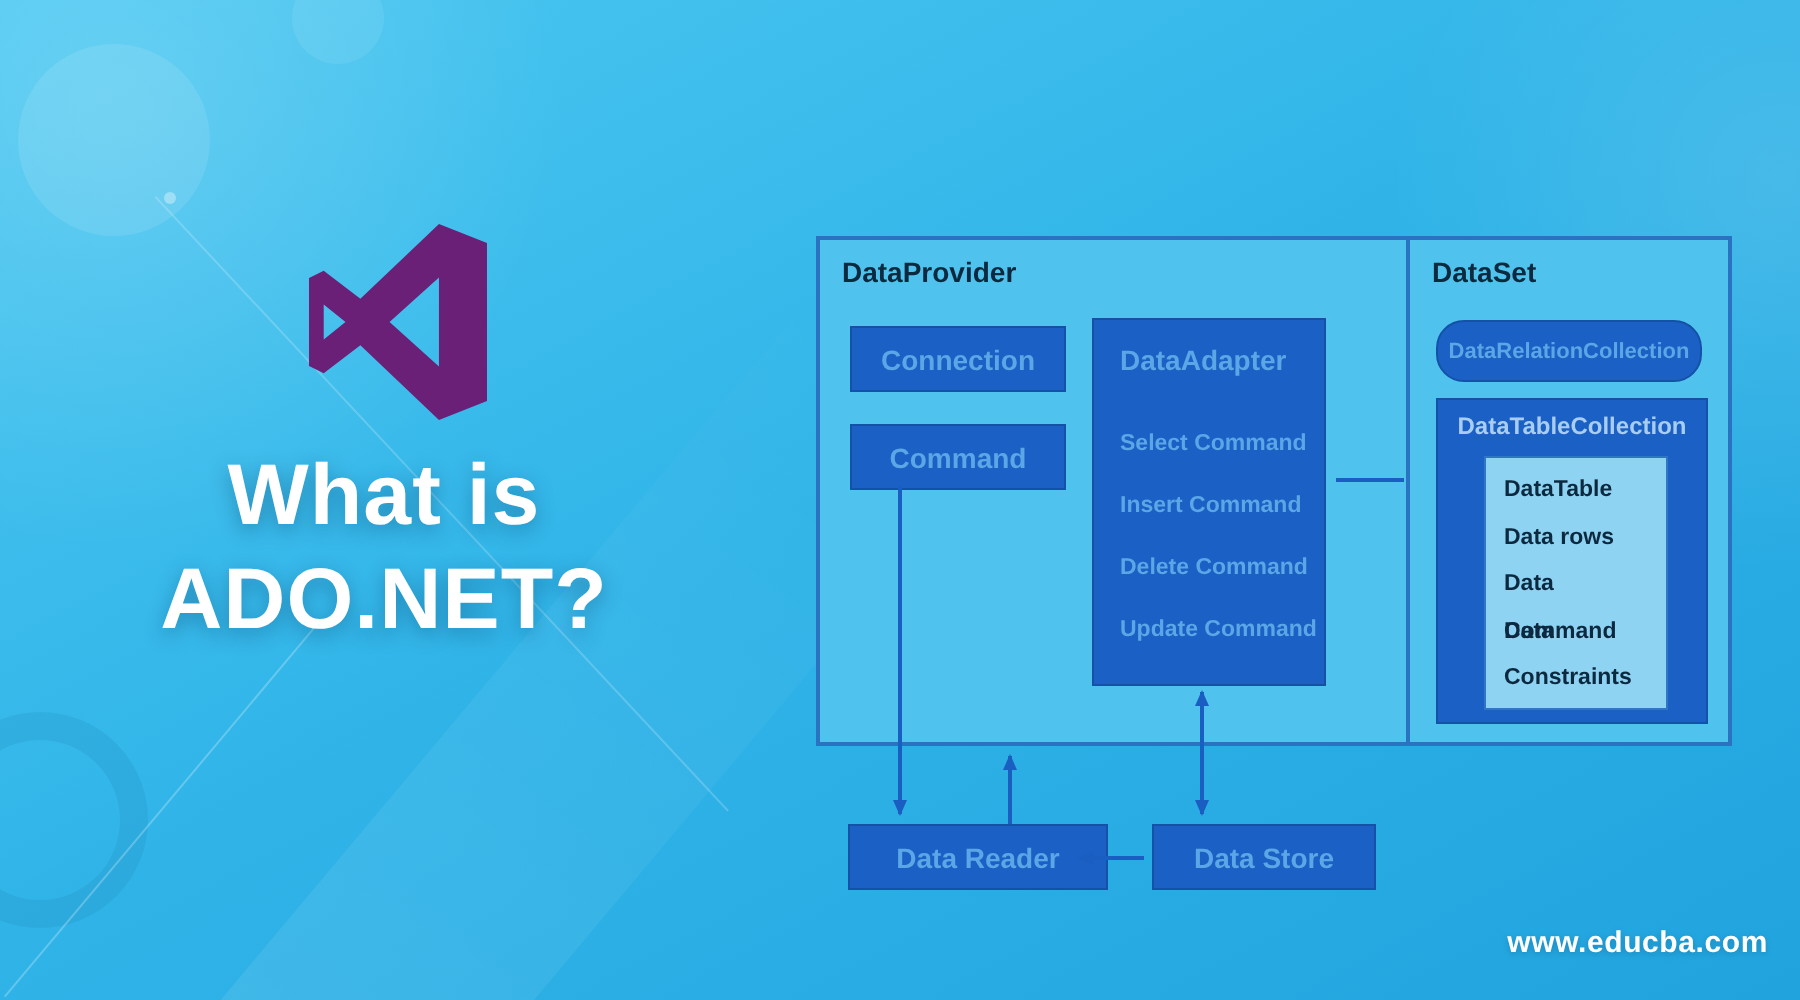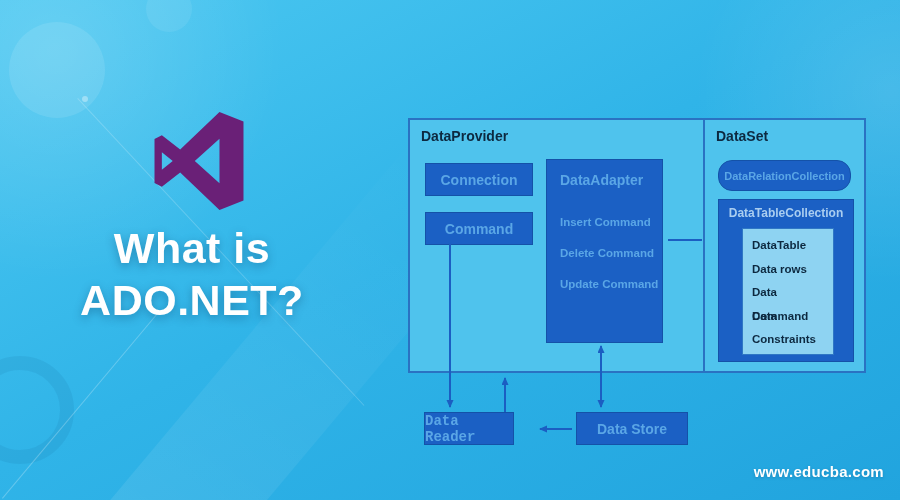--- a/index.html
+++ b/index.html
@@ -44,21 +44,21 @@
   .adapter-items{position:absolute;top:47px;left:13px;right:2px;}
   .adapter-item{height:31px;line-height:31px;font-size:11.5px;font-weight:600;color:#5aa6e6;}
   .box-relation{left:13px;top:40px;width:133px;height:31px;font-size:11px;border-radius:14px;}
   .box-tablecoll{left:13px;top:79px;width:136px;height:163px;display:block;}
   .tablecoll-label{position:absolute;top:6px;left:0;width:100%;text-align:center;font-size:12px;font-weight:600;color:#a9cdf0;}
   .inner-light{
     position:absolute;left:23px;top:28px;width:92px;height:127px;
     background:#8ed3f2;border:1px solid #2f77c5;box-sizing:border-box;padding:5px 0 12px 9px;
   }
   .inner-item{height:23.5px;line-height:23.5px;font-size:11.5px;font-weight:700;color:#0d2940;}
-  .box-reader{left:424px;top:412px;width:90px;height:33px;font-family:Liberation Mono, monospace;}
+  .box-reader{left:424px;top:412px;width:130px;height:33px;}
   .box-store{left:576px;top:412px;width:112px;height:33px;}
   
   .arrows{position:absolute;left:0;top:0;width:900px;height:500px;pointer-events:none;}
   
   .watermark{
     position:absolute;right:16px;bottom:20px;color:#ffffff;font-weight:700;font-size:15px;
     letter-spacing:0.3px;text-shadow:0 1px 3px rgba(0,50,90,0.25);
   }
 </style>
 </head>
@@ -88,20 +88,21 @@
     <div class="panel-label">DataProvider</div>
     <div class="darkbox box-connection">
       <span>Connection</span>
     </div>
     <div class="darkbox box-command">
       <span>Command</span>
     </div>
     <div class="darkbox box-adapter">
       <div class="adapter-label">DataAdapter</div>
       <div class="adapter-items">
+        <div class="adapter-item">Select Command</div>
         <div class="adapter-item">Insert Command</div>
         <div class="adapter-item">Delete Command</div>
         <div class="adapter-item">Update Command</div>
       </div>
     </div>
   </div>
 
   <div class="panel panel-dataset">
     <div class="panel-label">DataSet</div>
     <div class="darkbox box-relation">

